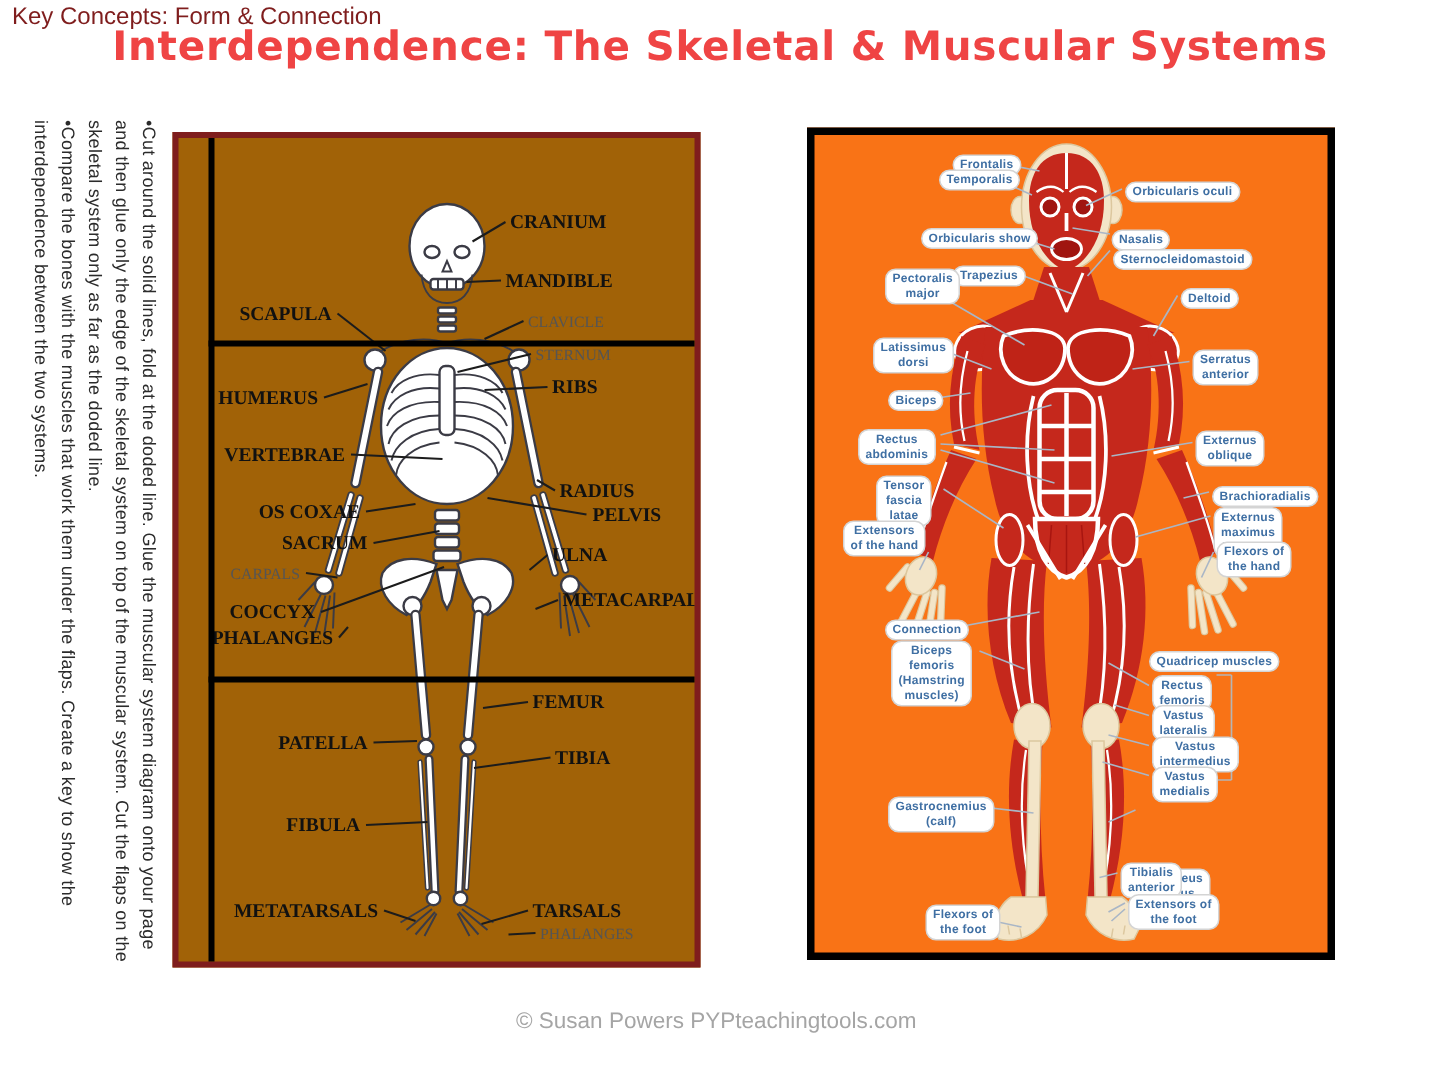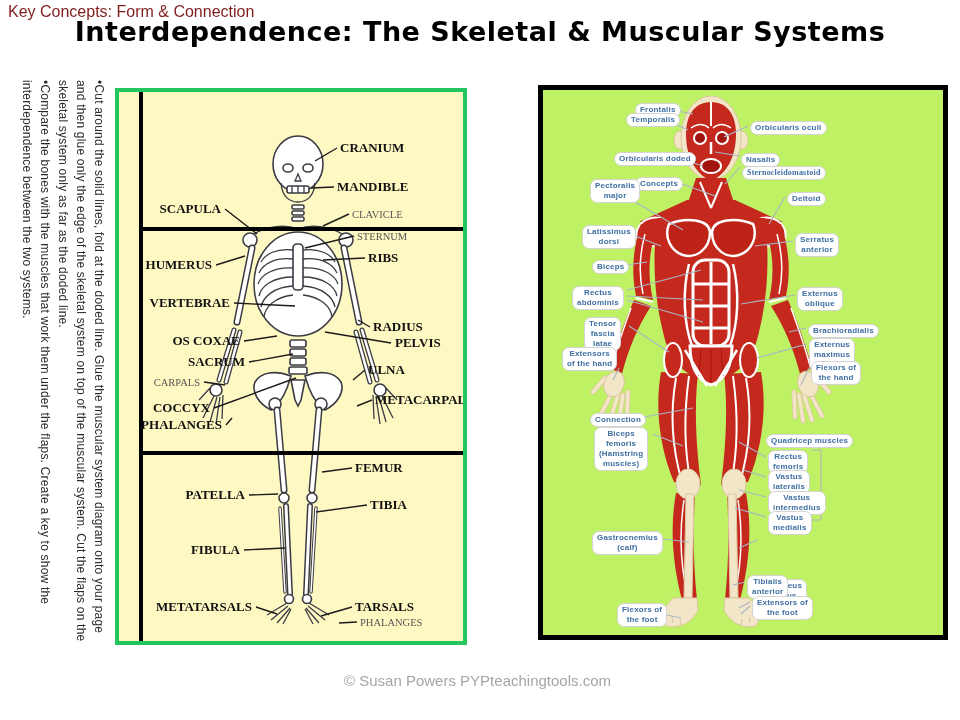--- a/index.html
+++ b/index.html
@@ -1,43 +1,43 @@
 <!DOCTYPE html>
 <html><head>
 <meta charset="utf-8">
 <style>
   html,body{margin:0;padding:0;background:#fff;}
   .page{position:relative;width:960px;height:720px;background:#fff;overflow:hidden;
         font-family:"Liberation Sans",sans-serif;}
 
   .key-concepts{position:absolute;left:8px;top:3px;font-size:16px;color:#7f1d1d;}
   .page-title{position:absolute;left:0;right:0;top:16px;text-align:center;
-              font-size:27px;font-weight:bold;color:#000000;letter-spacing:0.5px;
+              font-size:27px;font-weight:bold;color:#ef4444;letter-spacing:0.5px;
               font-family:"DejaVu Sans",sans-serif;}
 
   .instructions{position:absolute;left:2px;top:80px;width:106px;height:566px;
                 writing-mode:vertical-rl;color:#2b2b2b;font-size:12px;line-height:18px;
                 letter-spacing:0.2px;}
   .instructions p{margin:0;}
 
   
   .skel-panel{position:absolute;left:115px;top:88px;width:352px;height:557px;
-              border:4px solid #22c55e;box-sizing:border-box;background:#fef9c3;}
+              border:4px solid #7f1d1d;box-sizing:border-box;background:#a16207;}
   .skel-spine-line{position:absolute;left:20px;top:0;bottom:0;width:4px;background:#000;}
   .skel-divider{position:absolute;left:20px;right:0;height:4px;background:#000;}
   .skel-svg{position:absolute;left:0;top:0;}
   .bone{stroke:#3b3b45;stroke-width:1.6;fill:#fff;}
   .bone-line{stroke:#3b3b45;fill:none;stroke-width:1.3;}
   .lead{stroke:#1c1c1c;stroke-width:1.4;}
   .sk-label{font-family:"Liberation Serif",serif;font-weight:bold;font-size:13px;fill:#111;}
   .sk-label-minor{font-family:"Liberation Serif",serif;font-size:10.5px;fill:#555;}
 
   
-  .mus-panel{position:absolute;left:538px;top:85px;width:410px;height:555px;
-             border:5px solid #000;box-sizing:border-box;background:#bef264;}
+  .mus-panel{position:absolute;left:538px;top:85px;width:352px;height:555px;
+             border:5px solid #000;box-sizing:border-box;background:#f97316;}
   .mus-svg{position:absolute;left:0;top:0;}
   .mlabel{position:absolute;background:#fff;border:1px solid #d4d4d4;border-radius:7px;
           padding:1px 4px;color:#3f6fa3;font-size:8px;line-height:10px;font-weight:bold;
           white-space:pre-line;text-align:center;letter-spacing:0.2px;}
   .mlead{stroke:#a9b6c6;stroke-width:1.1;fill:none;}
   .red{fill:#c5281c;}
   .wseam{stroke:#fff;fill:none;}
   .skin{fill:#f3e5c8;stroke:#dcc79e;stroke-width:1;}
 
   .footer{position:absolute;left:344px;top:672px;font-size:15px;color:#a5a5a5;white-space:nowrap;}
@@ -268,24 +268,24 @@
           <path d="M202,492 L190,495"></path>
         <path d="M207,512 L196,518 M207,516 L198,524"></path>
           <path d="M105,521 L138,528"></path>
         <path d="M278,360 V430 M278,360 H268 M278,430 H268" stroke="#b5b5b5"></path>
       </g>
     </svg>
 
     <div class="mlabel" style="left:92px;top:13px;">Frontalis</div>
     <div class="mlabel" style="left:83px;top:23px;">Temporalis</div>
     <div class="mlabel" style="left:207px;top:31px;">Orbicularis oculi</div>
-    <div class="mlabel" style="left:71px;top:62px;">Orbicularis doded</div>
+    <div class="mlabel" style="left:71px;top:62px;">Orbicularis show</div>
     <div class="mlabel" style="left:198px;top:63px;">Nasalis</div>
-    <div class="mlabel" style="left:199px;top:76px;font-family:Liberation Serif, serif;">Sternocleidomastoid</div>
-    <div class="mlabel" style="left:92px;top:87px;">Concepts</div>
+    <div class="mlabel" style="left:199px;top:76px;">Sternocleidomastoid</div>
+    <div class="mlabel" style="left:92px;top:87px;">Trapezius</div>
     <div class="mlabel" style="left:244px;top:102px;">Deltoid</div>
     <div class="mlabel" style="left:47px;top:89px;">Pectoralis
 major</div>
     <div class="mlabel" style="left:39px;top:135px;">Latissimus
 dorsi</div>
     <div class="mlabel" style="left:252px;top:143px;">Serratus
 anterior</div>
     <div class="mlabel" style="left:49px;top:170px;">Biceps</div>
     <div class="mlabel" style="left:29px;top:196px;">Rectus
 abdominis</div>

